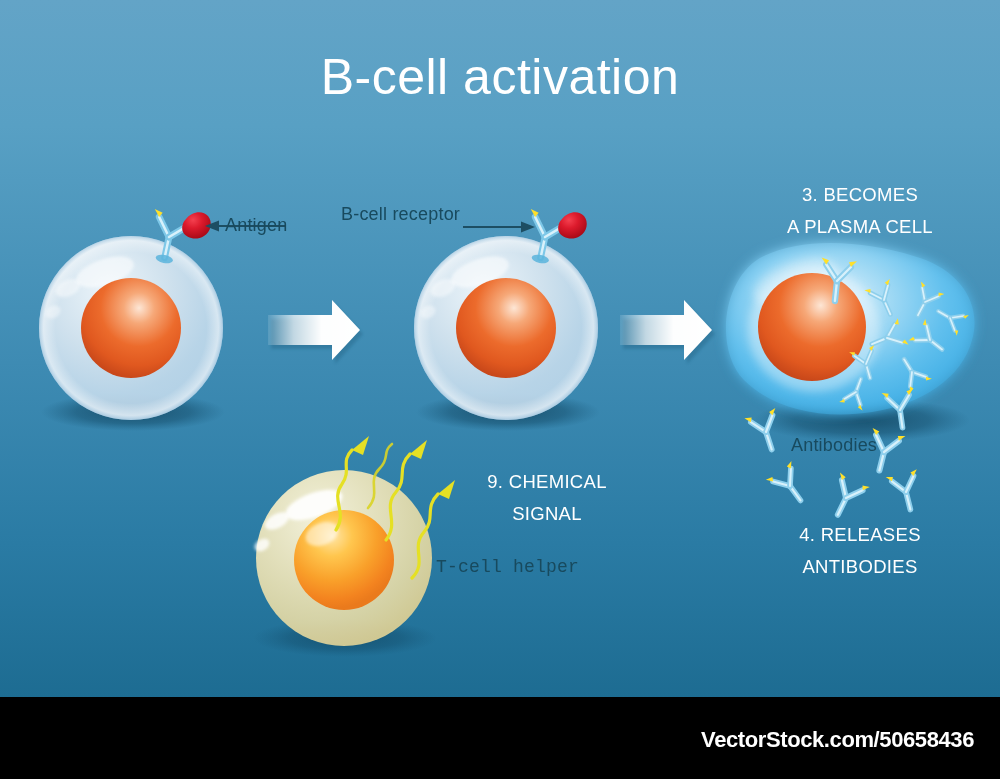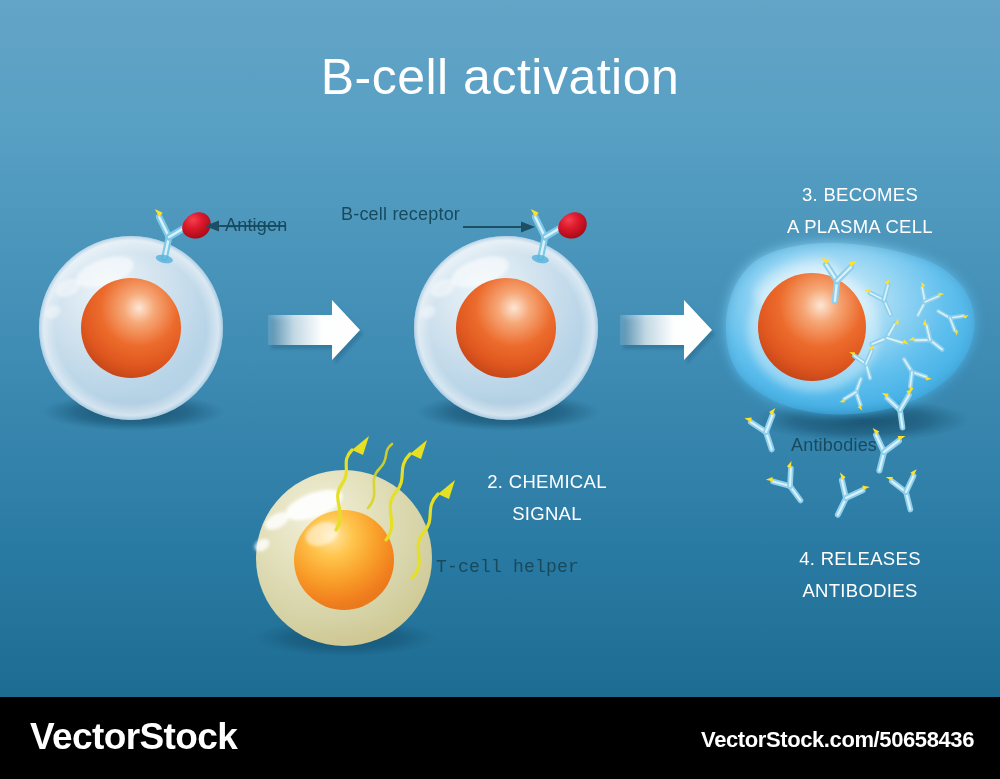--- a/index.html
+++ b/index.html
@@ -312,37 +312,36 @@
         <path d="M 410 454 l 17 -14 l -6 19 z"></path>
         <path d="M 438 494 l 17 -14 l -6 19 z"></path>
       </g>
 
       <g stroke="#d9d425" stroke-width="2.6" fill="none" stroke-linecap="round" opacity="0.9">
         <path d="M 368 508 C 382 492, 366 482, 380 468 C 390 458, 382 452, 392 444"></path>
       </g>
     </svg>
 
 
-    <div class="step-label" style="left:462px; top:466px; width:170px;">2. CHEMICAL
+    <div class="step-label" style="left:462px; top:466px; width:170px;">9. CHEMICAL
 SIGNAL</div>
 
     <div class="step-label" style="left:745px; top:179px; width:230px;">3. BECOMES
 A PLASMA CELL</div>
 
-    <div class="step-label" style="left:745px; top:543px; width:230px;">4. RELEASES
+    <div class="step-label" style="left:745px; top:519px; width:230px;">4. RELEASES
 ANTIBODIES</div>
 
     <div class="part-label" style="left:225px; top:215px;">Antigen</div>
 
     <div class="part-label" style="left:341px; top:204px;">B-cell receptor</div>
 
     <div class="part-label" style="left:436px; top:557px;font-family:Liberation Mono, monospace;">T-cell helper</div>
 
     <div class="part-label" style="left:791px; top:435px;">Antibodies</div>
 
   </div>
 
   <div id="footer">
-    <div id="footer-logo">VectorStock</div>
     <div id="footer-url">VectorStock.com/50658436</div>
   </div>
 
 </div>
 
 </body></html>

